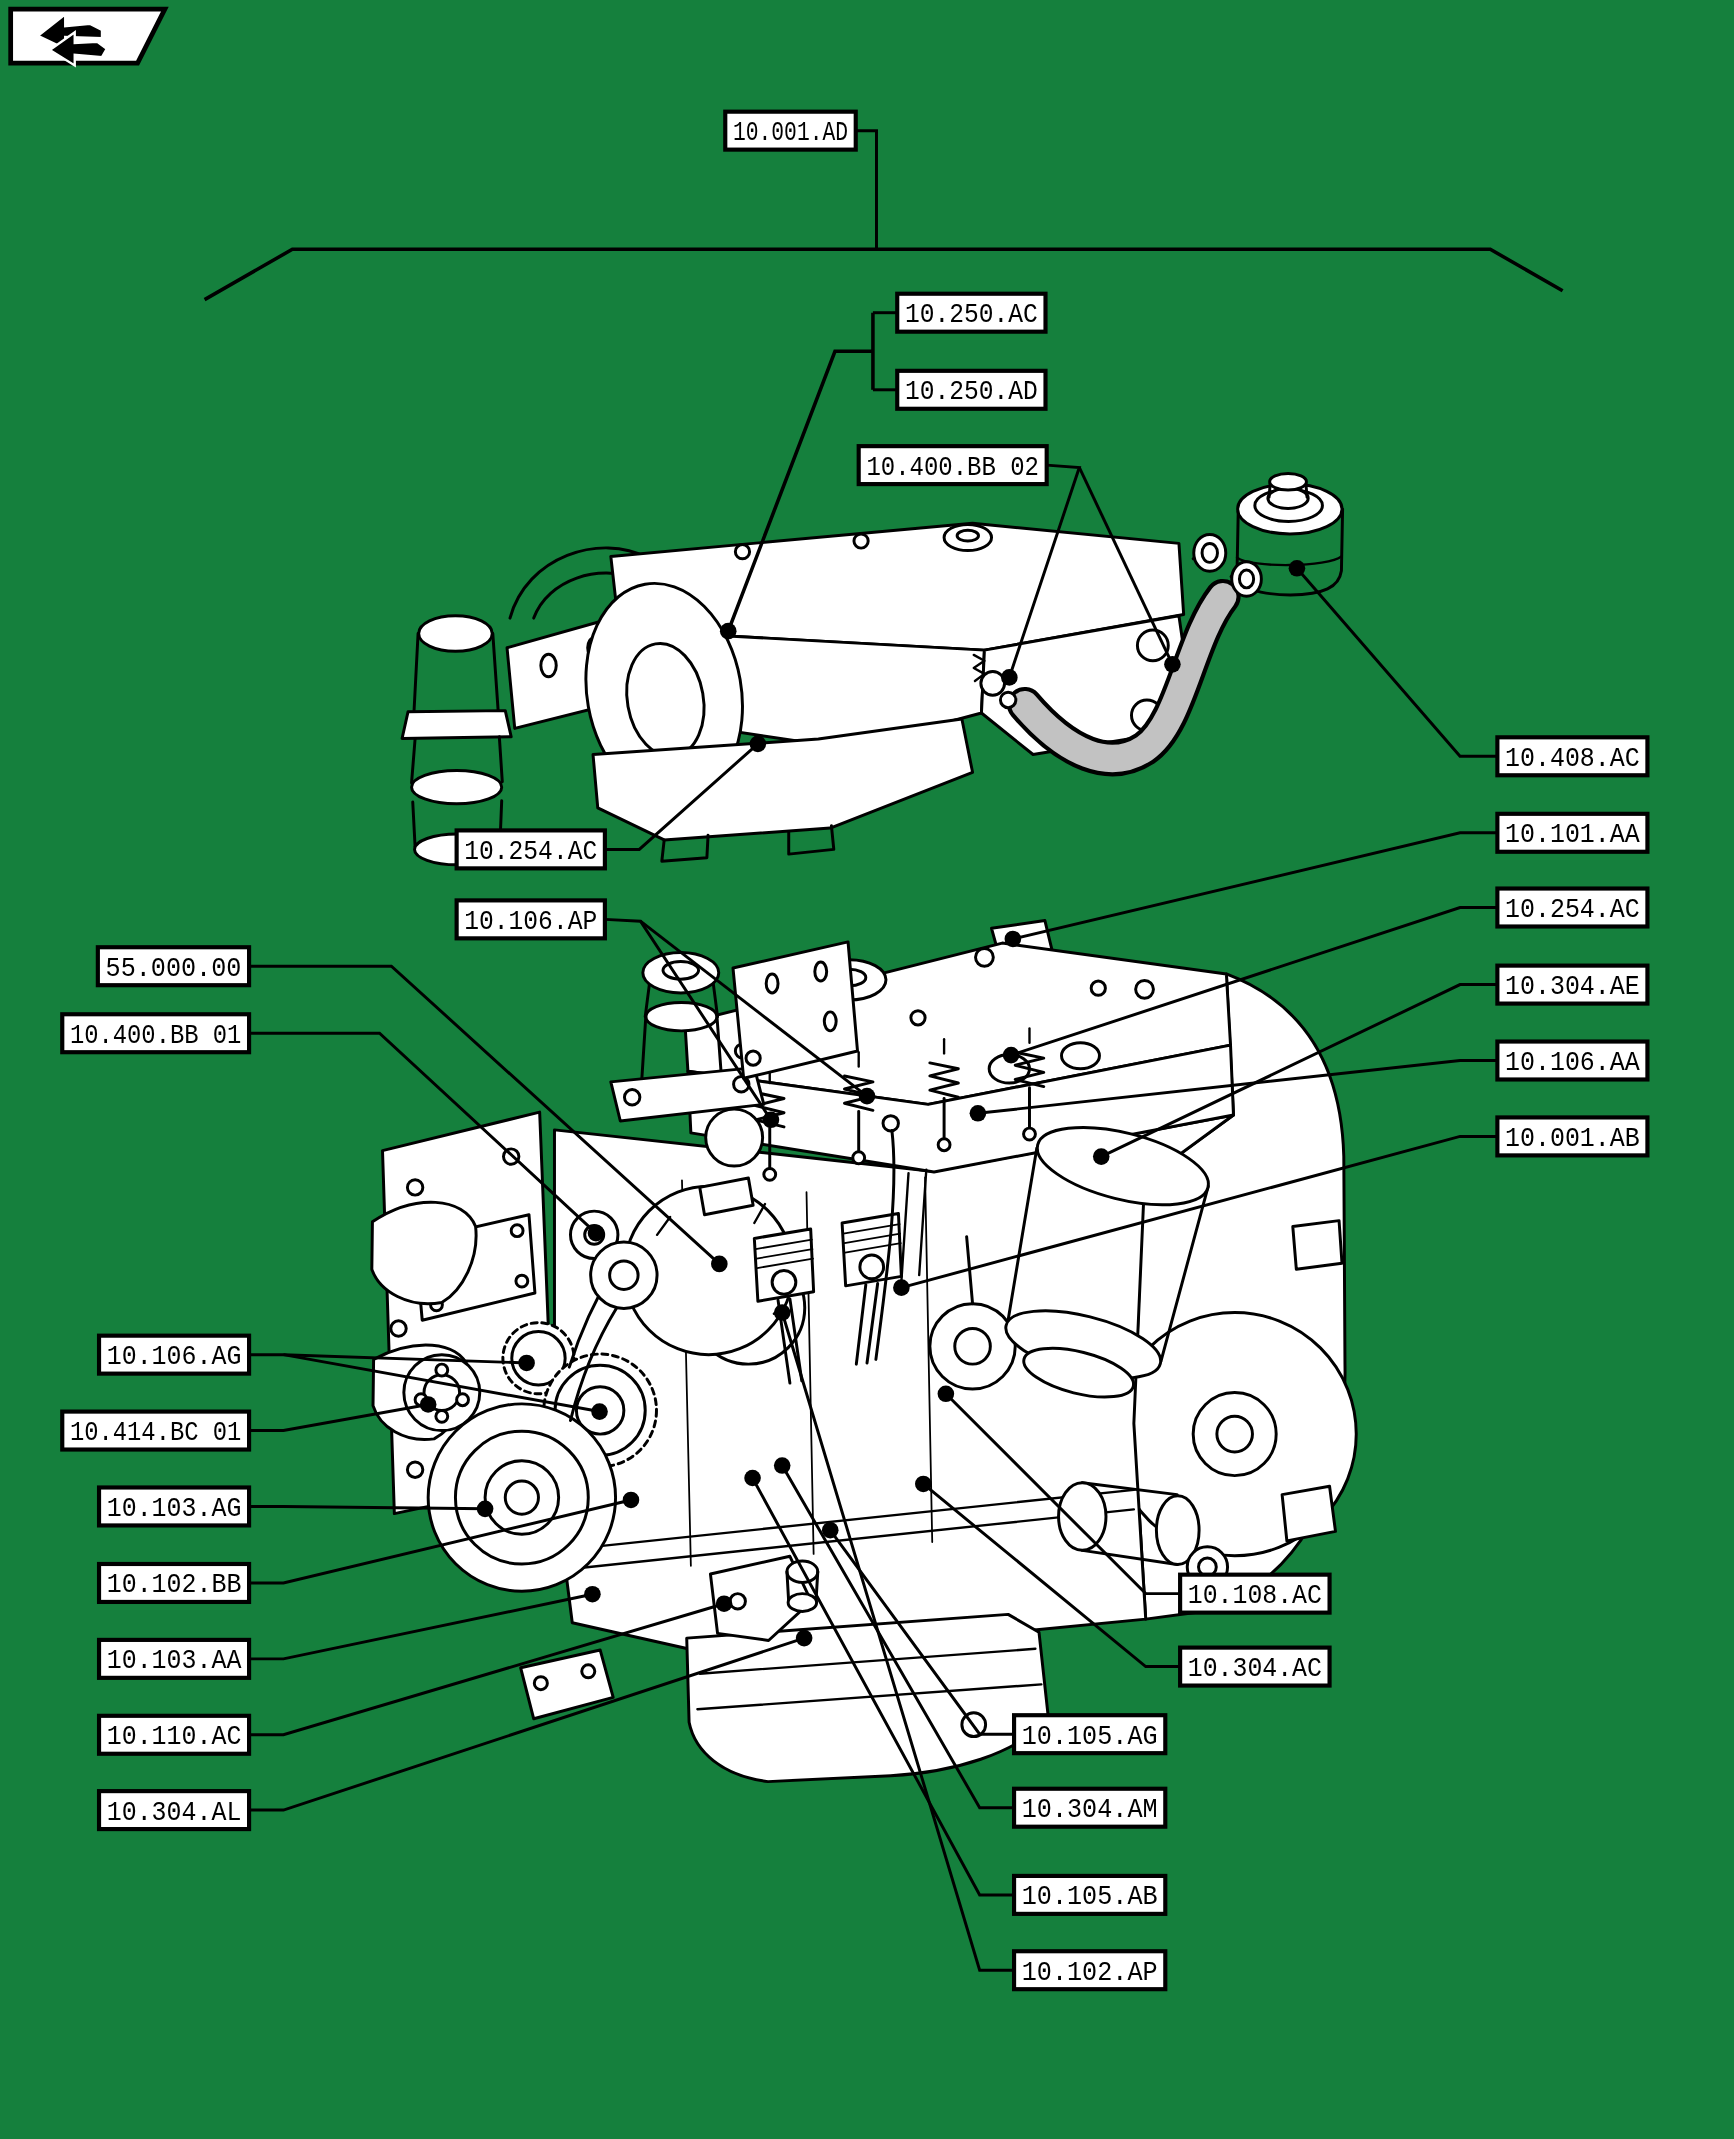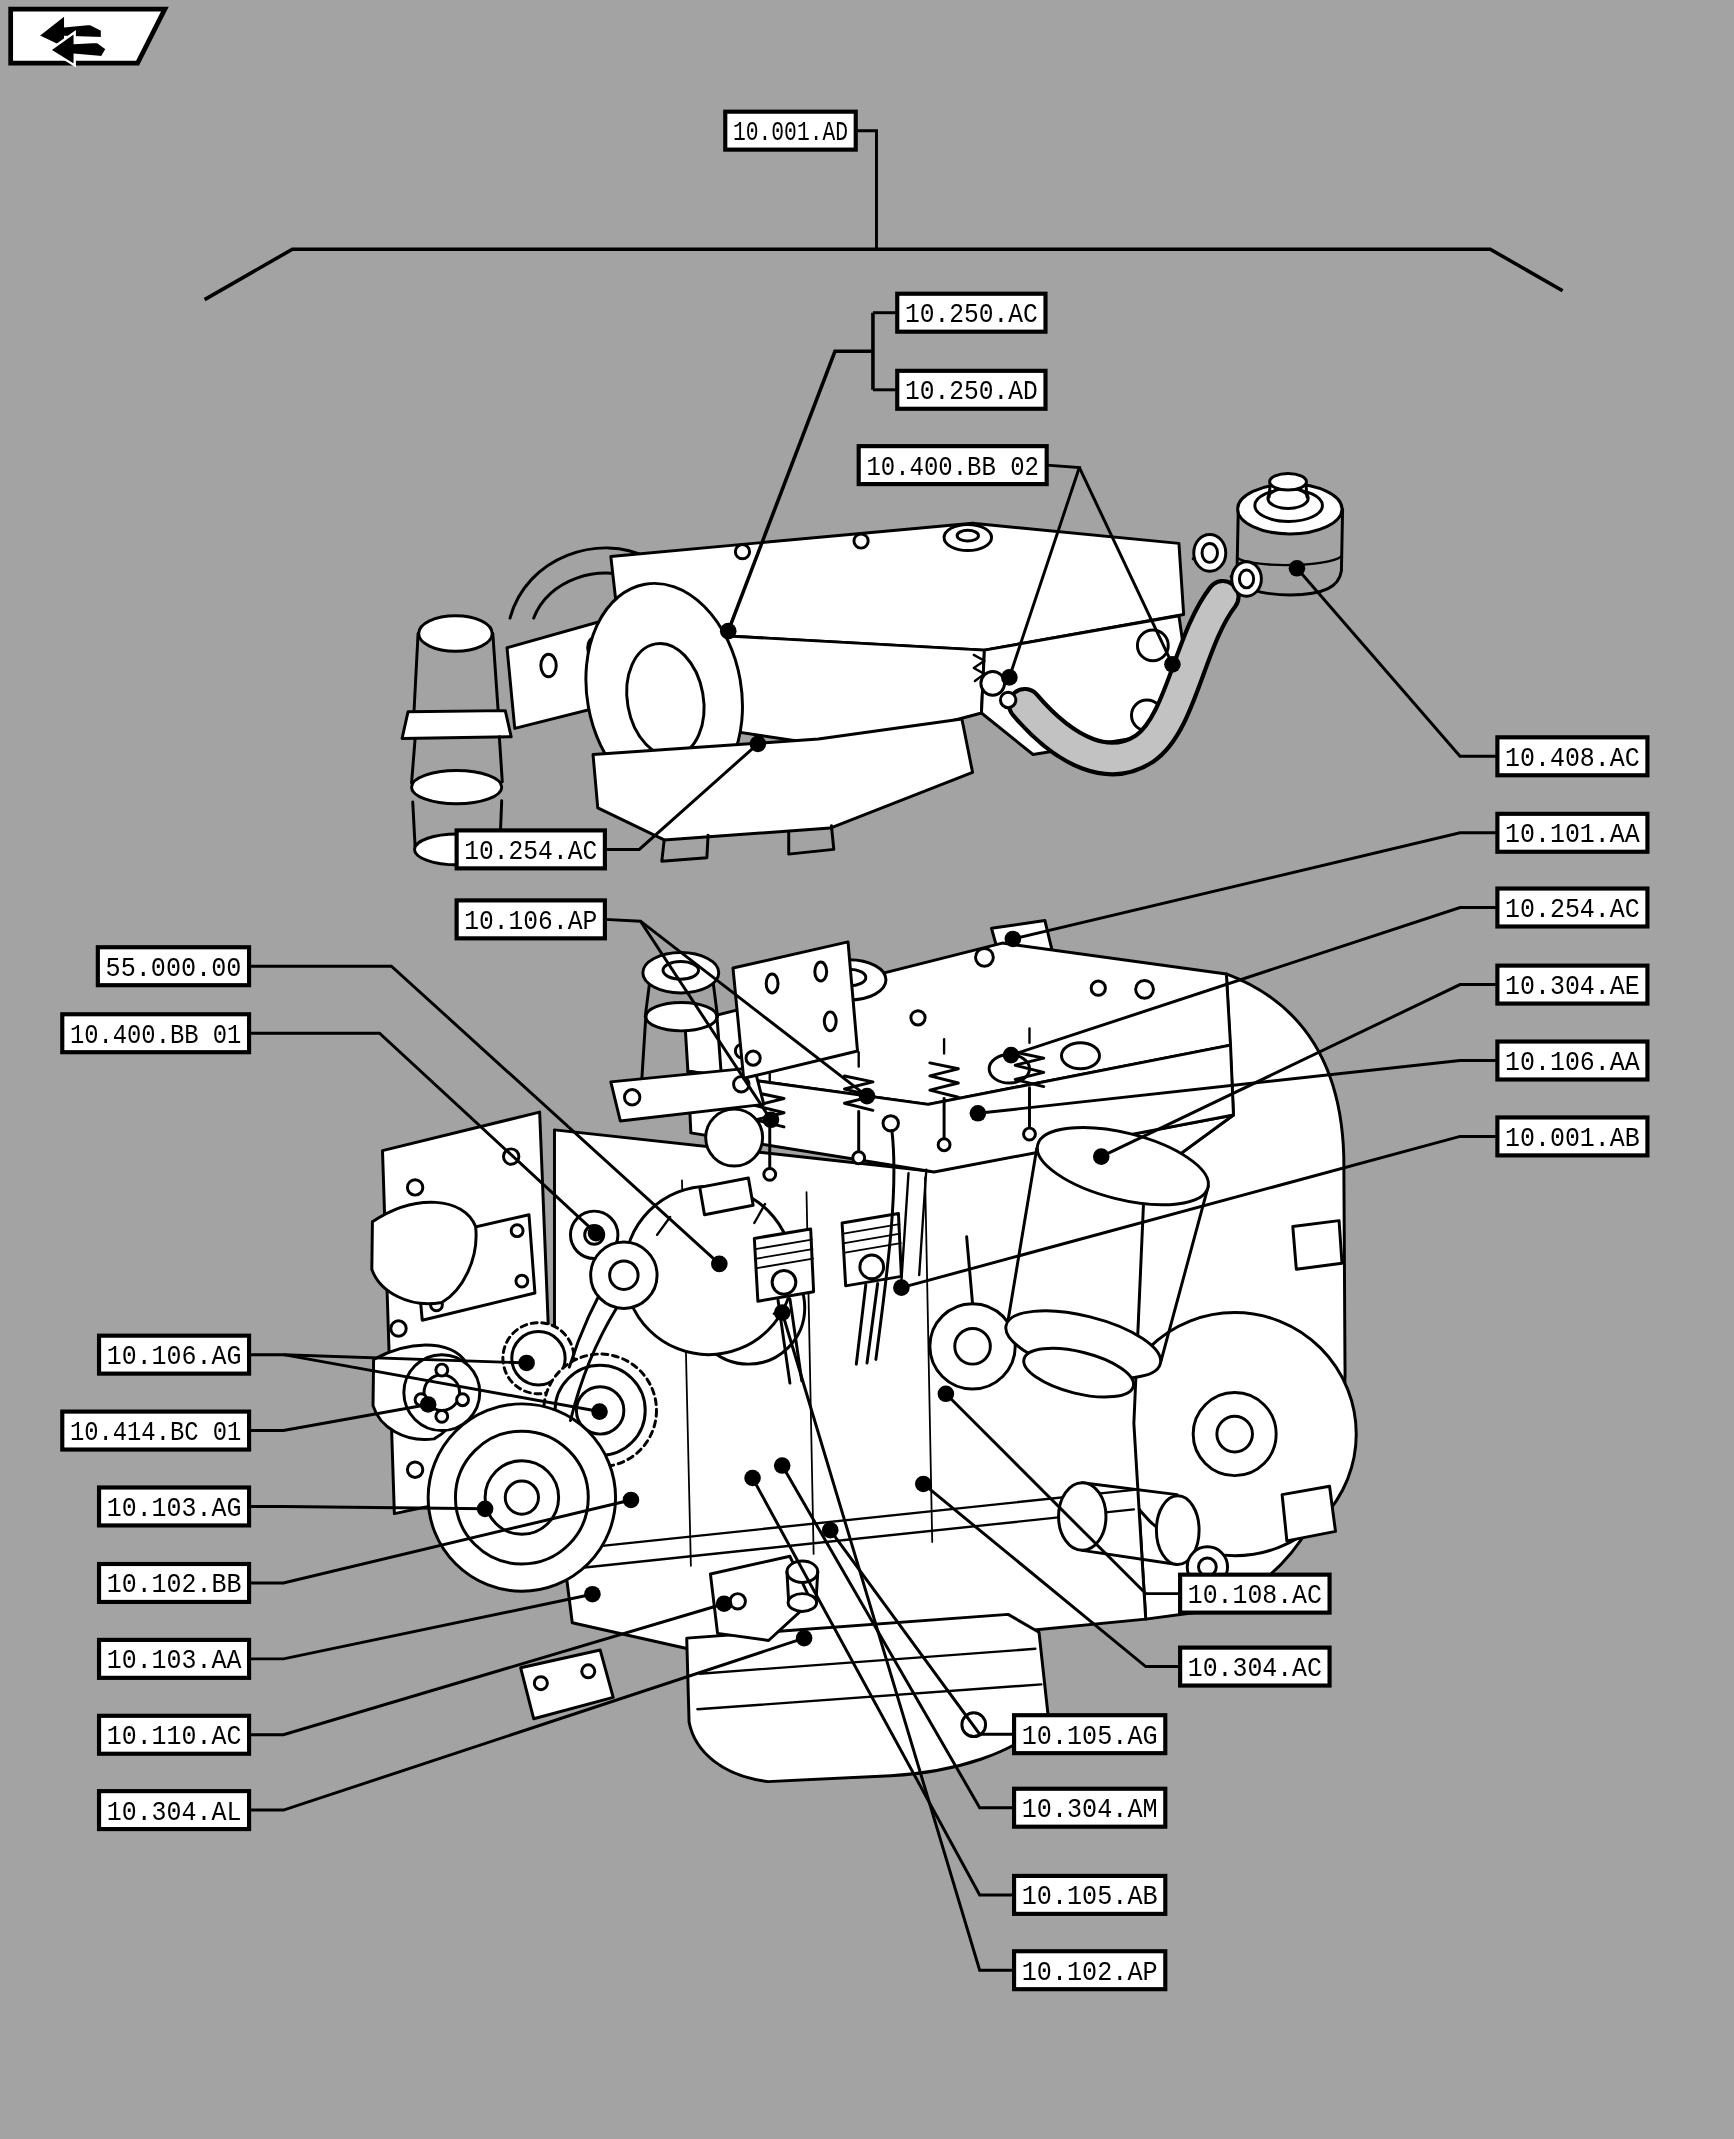--- a/index.html
+++ b/index.html
@@ -1,16 +1,16 @@
 <!DOCTYPE html>
 <html style="font-size:9.5px"><head>
 <meta charset="utf-8">
 <style>
   html,body{margin:0;padding:0;background:#ffffff;}
-  .page{position:relative;width:1734px;height:2140px;background:#a3a3a3;overflow:hidden;
+  .page{position:relative;width:1734px;height:2140px;background:#15803d;overflow:hidden;
         font-family:"Liberation Mono","DejaVu Sans Mono",monospace;}
   svg{display:block;position:absolute;left:0;top:0;}
   .callout-text{font-family:"Liberation Mono","DejaVu Sans Mono",monospace;
                 font-size:46px;fill:#000;}
 </style>
 </head>
 <body>
 
 <div class="page">
 <svg id="diagram" width="1734" height="2140" viewBox="0 0 2924 3608" xmlns="http://www.w3.org/2000/svg">

